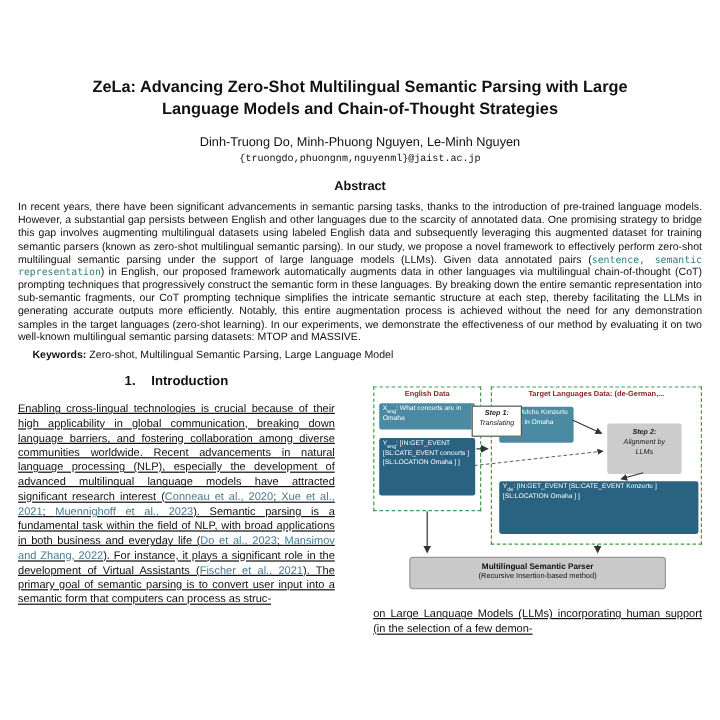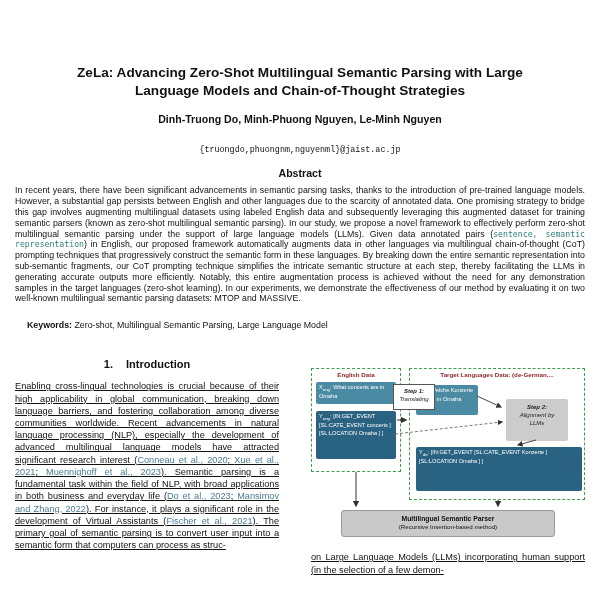--- a/index.html
+++ b/index.html
@@ -1,28 +1,28 @@
 <!DOCTYPE html>
 <html style="--citation: #4a7a94; --code-teal: #2e7d7d; --x-box: #4a8ba3; --y-box: #2a6381; --step2-box: #cccccc; --parser-box: #c9c9c9; --dashed-border: #3e9d4e; --box-title: #8b1f1f;"><head>
 <meta charset="utf-8">
 <style>
   *{margin:0;padding:0;box-sizing:border-box;}
   html,body{width:600px;height:600px;overflow:hidden;background:#ffffff;}
   body{font-family:"Liberation Sans",sans-serif;color:#111;}
   .page{padding:64px 15px 0;}
   .title{font-size:13.6px;font-weight:bold;text-align:center;line-height:1.3;max-width:472px;margin:0 auto 14px;}
-  .authors{font-size:10.6px;font-weight:bold;text-align:center;margin-bottom:20px;}
+  .authors{font-size:10.6px;font-weight:normal;text-align:center;margin-bottom:2px;}
   .affiliation{font-size:9.6px;text-align:center;margin-bottom:2px;}
   .email{font-family:Liberation Mono, monospace;font-size:8.4px;text-align:center;margin-bottom:12px;}
   .abstract-heading{font-size:10.6px;font-weight:bold;text-align:center;margin-bottom:6px;}
   .abstract{font-size:8.8px;line-height:1.23;text-align:justify;}
   .code{font-family:"DejaVu Sans Mono",monospace;color:var(--code-teal);font-size:8.2px;}
-  .keywords{font-size:8.8px;margin-top:16px;padding-left:12px;}
+  .keywords{font-size:8.8px;margin-top:4px;padding-left:12px;}
   .keywords b{font-weight:bold;}
-  .columns{display:flex;gap:32px;margin-top:28px;align-items:flex-start;}
+  .columns{display:flex;gap:32px;margin-top:12px;align-items:flex-start;}
   .col{width:274px;}
   .intro-heading{font-size:11px;font-weight:bold;text-align:center;margin-bottom:10px;}
   .intro-heading .num{margin-right:13px;}
   .body-text{font-size:9.2px;line-height:1.33;text-align:justify;text-decoration:underline;}
   .cite{color:var(--citation);}
   .caption{font-size:9.3px;line-height:1.32;margin-top:9px;text-align:left;}
   .cont{margin-top:11px;}
 
   
   .figure{position:relative;width:274px;height:180px;margin-top:2px;}

